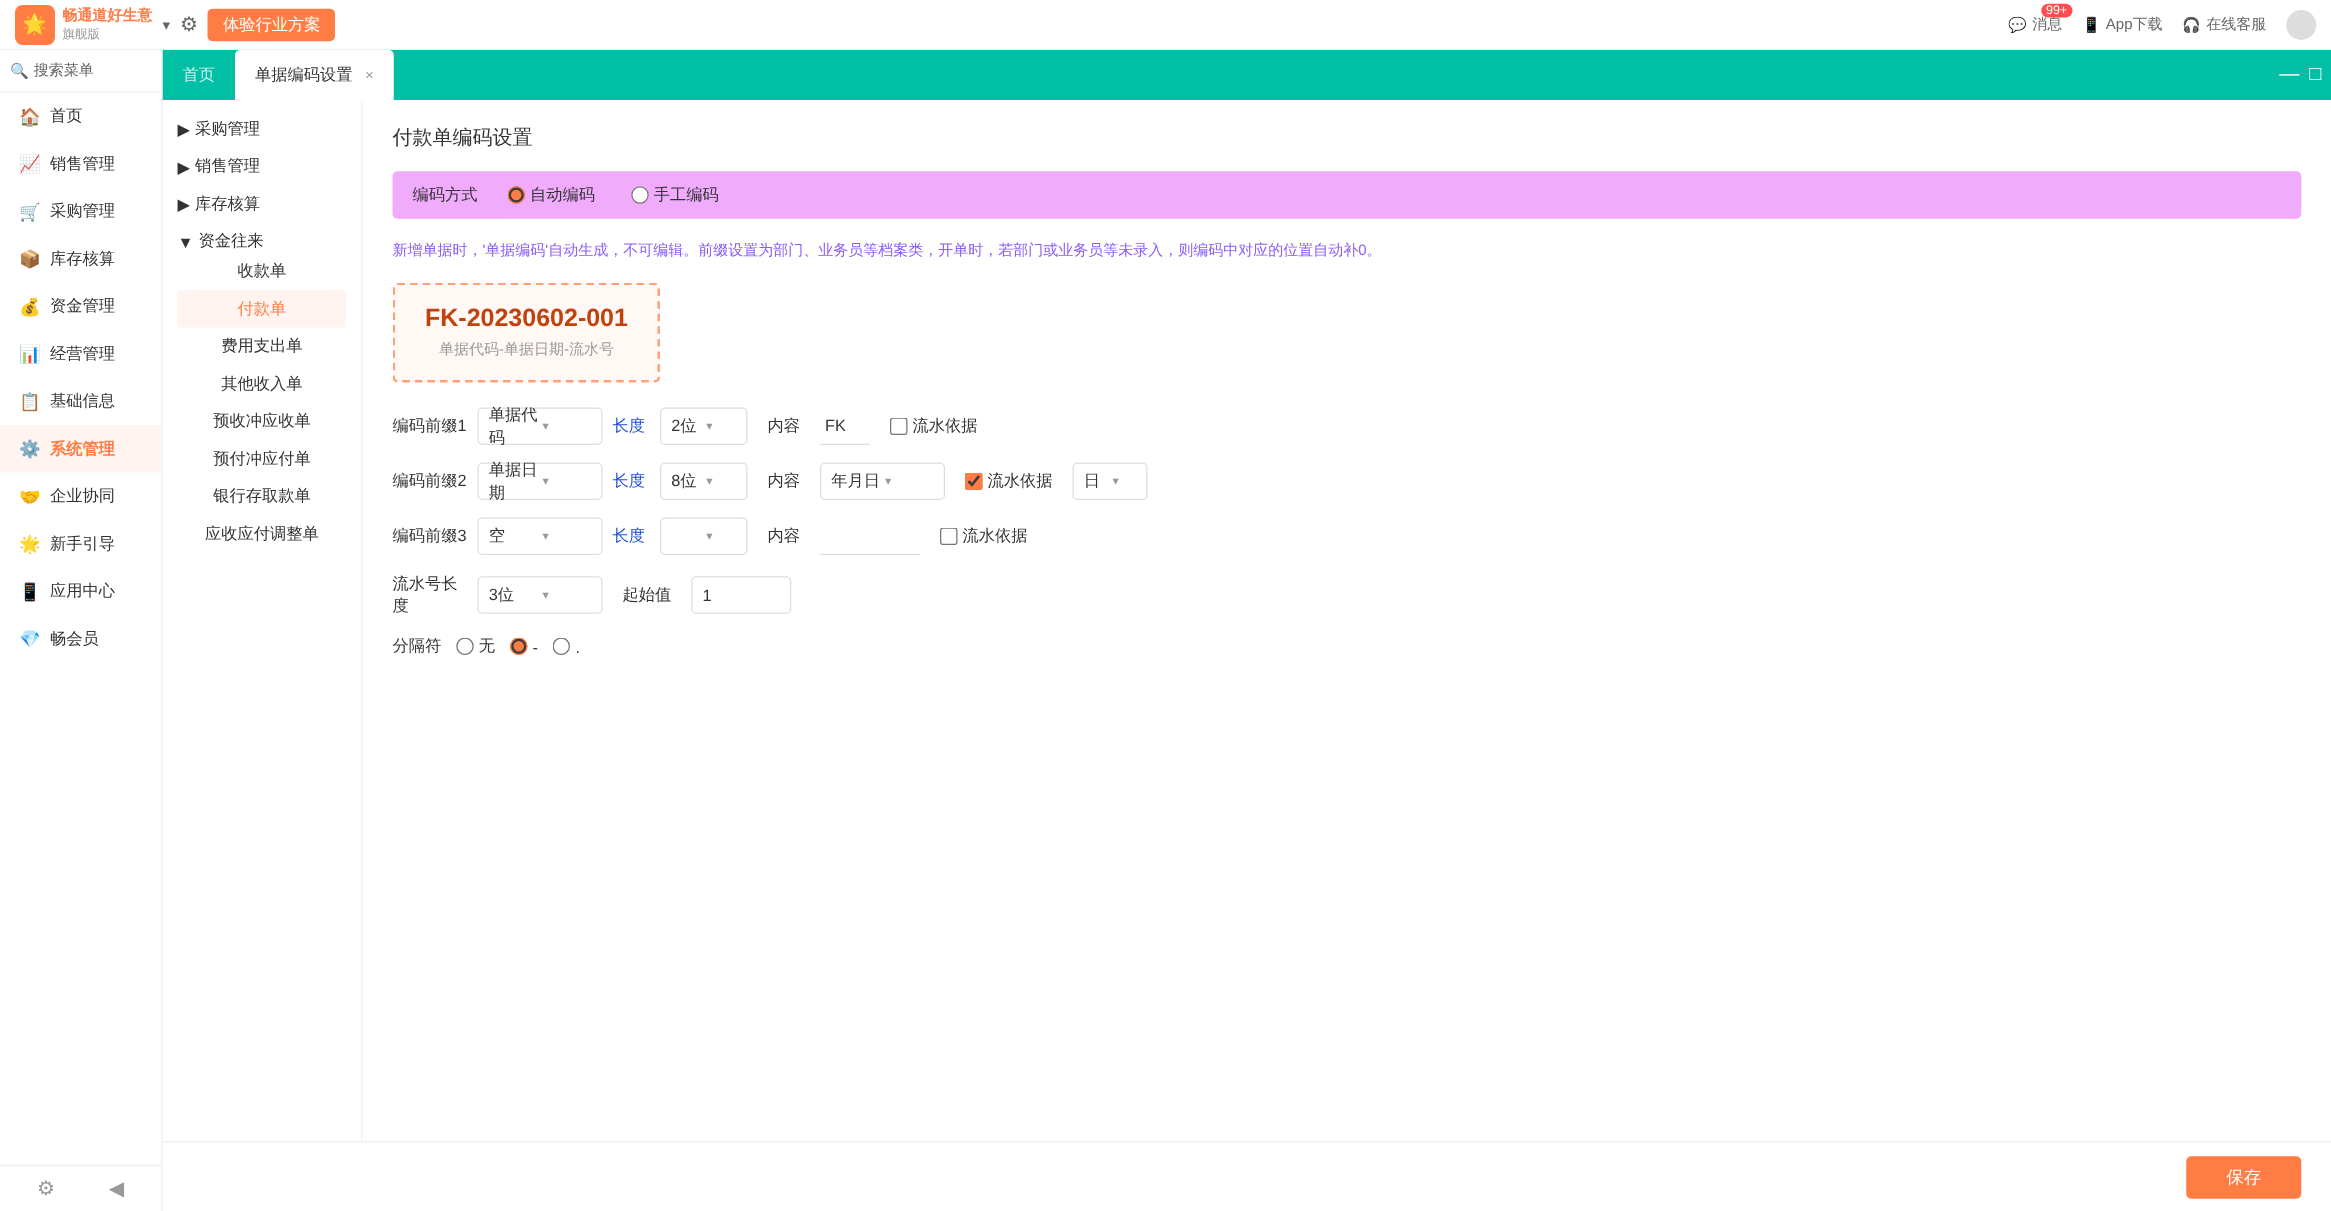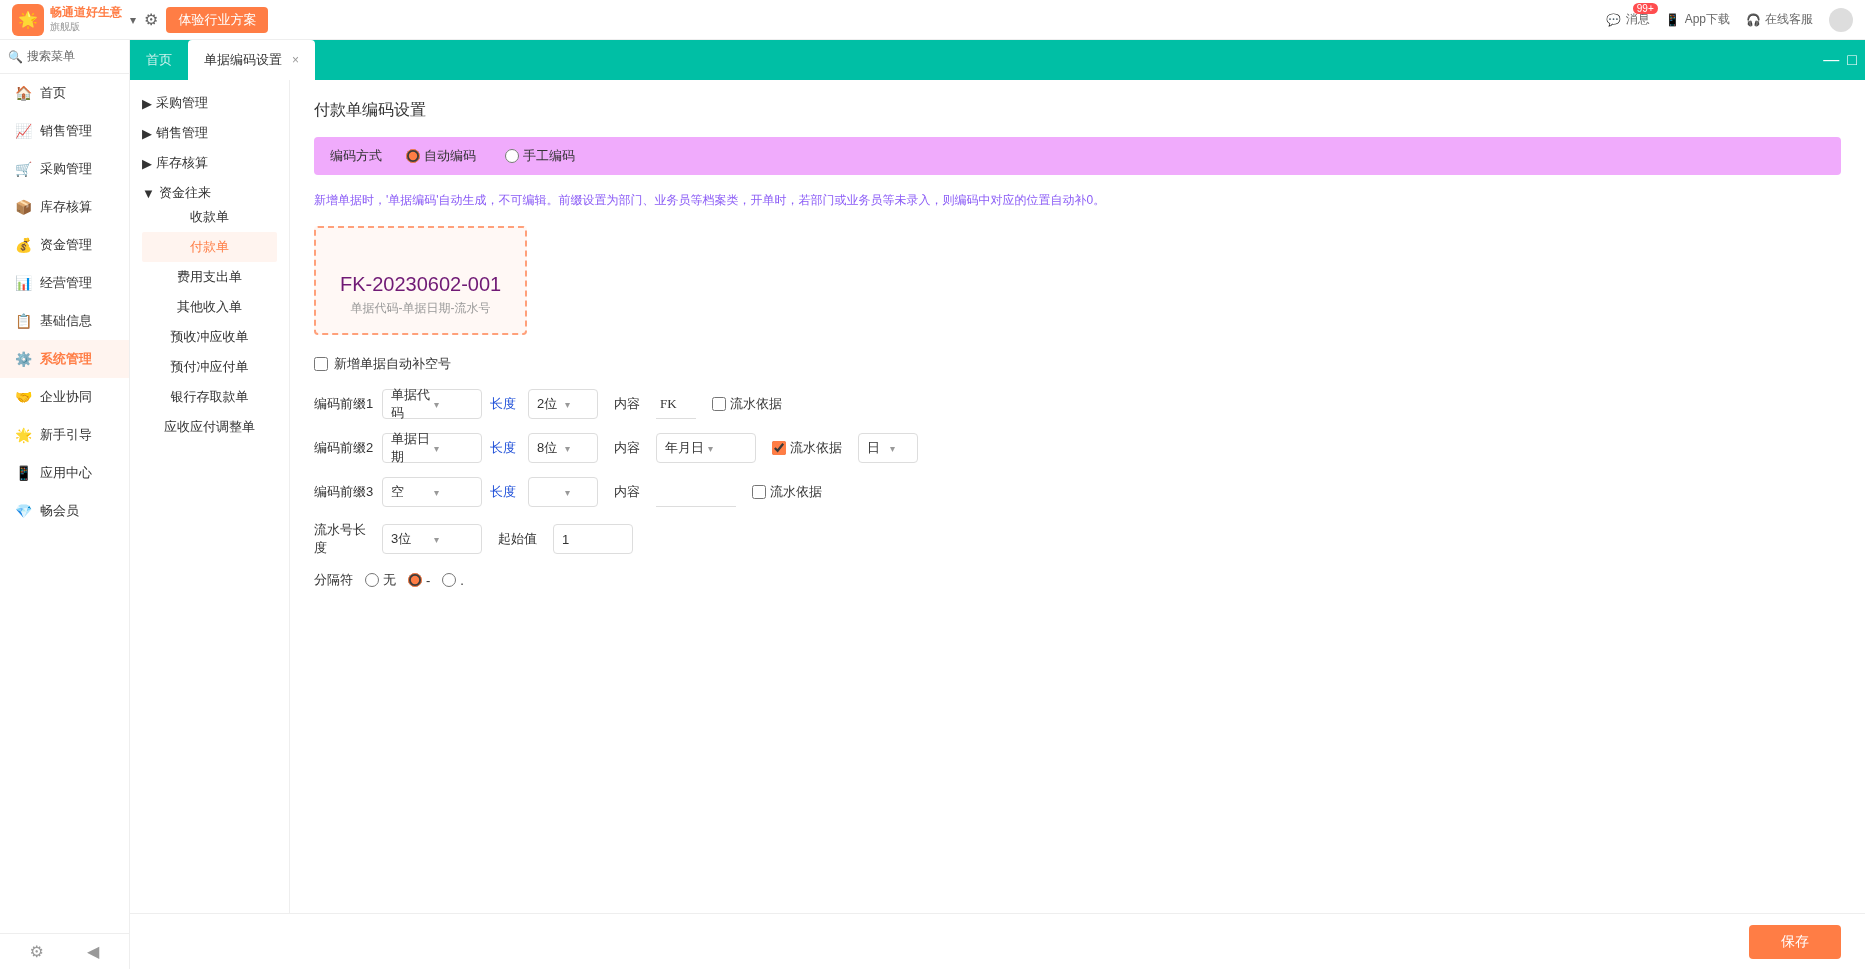--- a/index.html
+++ b/index.html
@@ -47,38 +47,38 @@
     .encoding-label { color: #333; font-size: 13px; margin-right: 8px; }
     .radio-group { display: flex; align-items: center; gap: 29px; }
     .radio-item { display: flex; align-items: center; gap: 4px; cursor: pointer; }
     .radio-input { width: 14px; height: 14px; accent-color: #ff7d45; }
 
     
     .info-text { color: #8b5cf6; font-size: 12px; margin-bottom: 16px; line-height: 1.6; }
 
     
     .code-example { border: 2px dashed #ffa07a; background: #fff8f5; border-radius: 4px; padding: 16px 24px; display: inline-block; margin-bottom: 20px; }
-    .code-example .code-main { font-size: 20px; font-weight: normal; color: #701a75; margin-top: 29px; }
+    .code-example .code-main { font-size: 20px; font-weight: bold; color: #c2410c; }
     .code-example .code-sub { font-size: 12px; color: #999; text-align: center; margin-top: 4px; }
 
     
     .checkbox-row { margin-bottom: 16px; display: flex; align-items: center; gap: 6px; }
     .checkbox-input { width: 14px; height: 14px; accent-color: #ff7d45; }
 
     
     .form-row { display: flex; align-items: center; gap: 8px; margin-bottom: 14px; }
     .form-label { width: 60px; color: #333; font-size: 13px; flex-shrink: 0; }
     .form-select { border: 1px solid #ddd; border-radius: 4px; padding: 4px 8px; font-size: 13px; background: #fff; display: flex; align-items: center; gap: 4px; cursor: pointer; min-width: 100px; height: 30px; }
     .form-select span { flex: 1; }
     .form-select .arrow { color: #999; font-size: 10px; }
     .form-text { font-size: 13px; color: #1d4ed8; margin-right: 4px; }
     .form-input { border: 1px solid #ddd; border-radius: 4px; padding: 4px 8px; font-size: 13px; background: #fff; height: 30px; width: 80px; color: #333; }
     .length-select { min-width: 70px; }
     .content-label { color: #333; font-size: 13px; margin: 0 8px; }
-    .content-value { font-size: 13px; color: #333; border-bottom: 1px solid #ddd; padding: 2px 4px; min-width: 40px; height: 30px; display: inline-flex; align-items: center; font-family: Liberation Serif, serif; }
+    .content-value { font-size: 13px; color: #333; border-bottom: 1px solid #ddd; padding: 2px 4px; min-width: 40px; height: 30px; display: inline-flex; align-items: center; }
     .stream-checkbox { display: flex; align-items: center; gap: 4px; margin-left: 8px; }
     .stream-text { font-size: 13px; color: #333; }
 
     
     .separator-row { display: flex; align-items: center; gap: 12px; margin-top: 8px; }
     .separator-label { color: #333; font-size: 13px; }
     .separator-radio-group { display: flex; align-items: center; gap: 12px; }
 
     
     .bottom-bar { height: 56px; background: #fff; border-top: 1px solid #eee; display: flex; align-items: center; justify-content: flex-end; padding: 0 24px; flex-shrink: 0; }
@@ -264,24 +264,20 @@
         
         <div class="info-text">新增单据时，'单据编码'自动生成，不可编辑。前缀设置为部门、业务员等档案类，开单时，若部门或业务员等未录入，则编码中对应的位置自动补0。</div>
 
         
         <div class="code-example">
           <div class="code-main">FK-20230602-001</div>
           <div class="code-sub">单据代码-单据日期-流水号</div>
         </div>
 
         
-        <div class="checkbox-row">
-          <input type="checkbox" class="checkbox-input" style="">
-          <span>新增单据自动补空号</span>
-        </div>
 
         
         <div class="form-row">
           <span class="form-label">编码前缀1</span>
           <div class="form-select">
             <span>单据代码</span>
             <span class="arrow">▾</span>
           </div>
           <span class="form-text">长度</span>
           <div class="form-select length-select">

